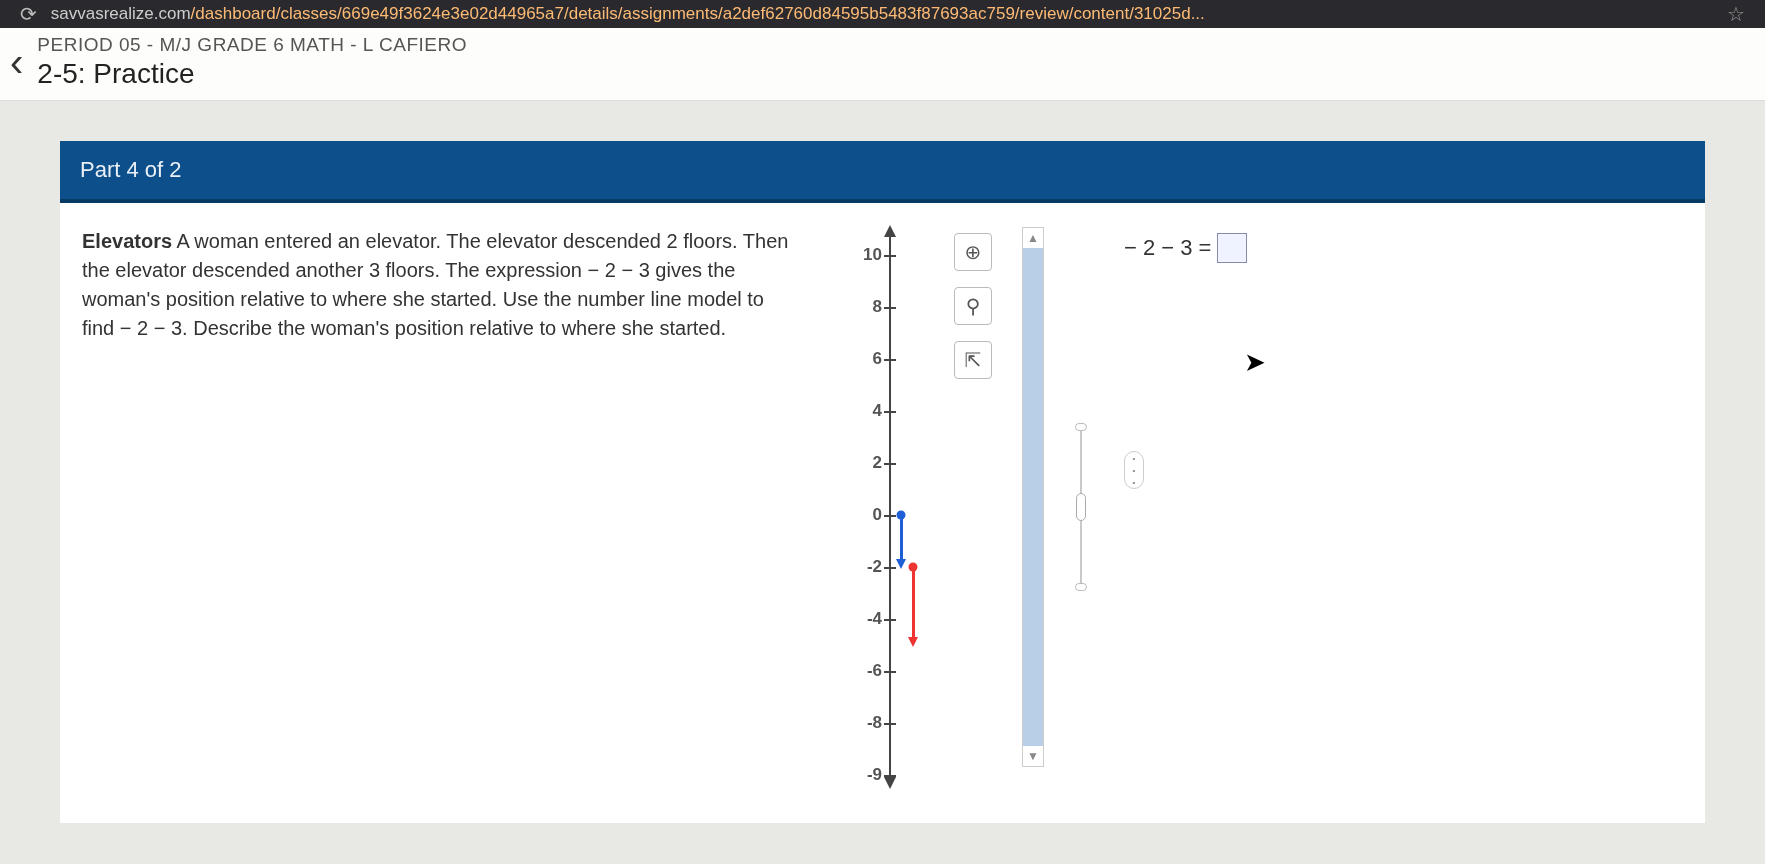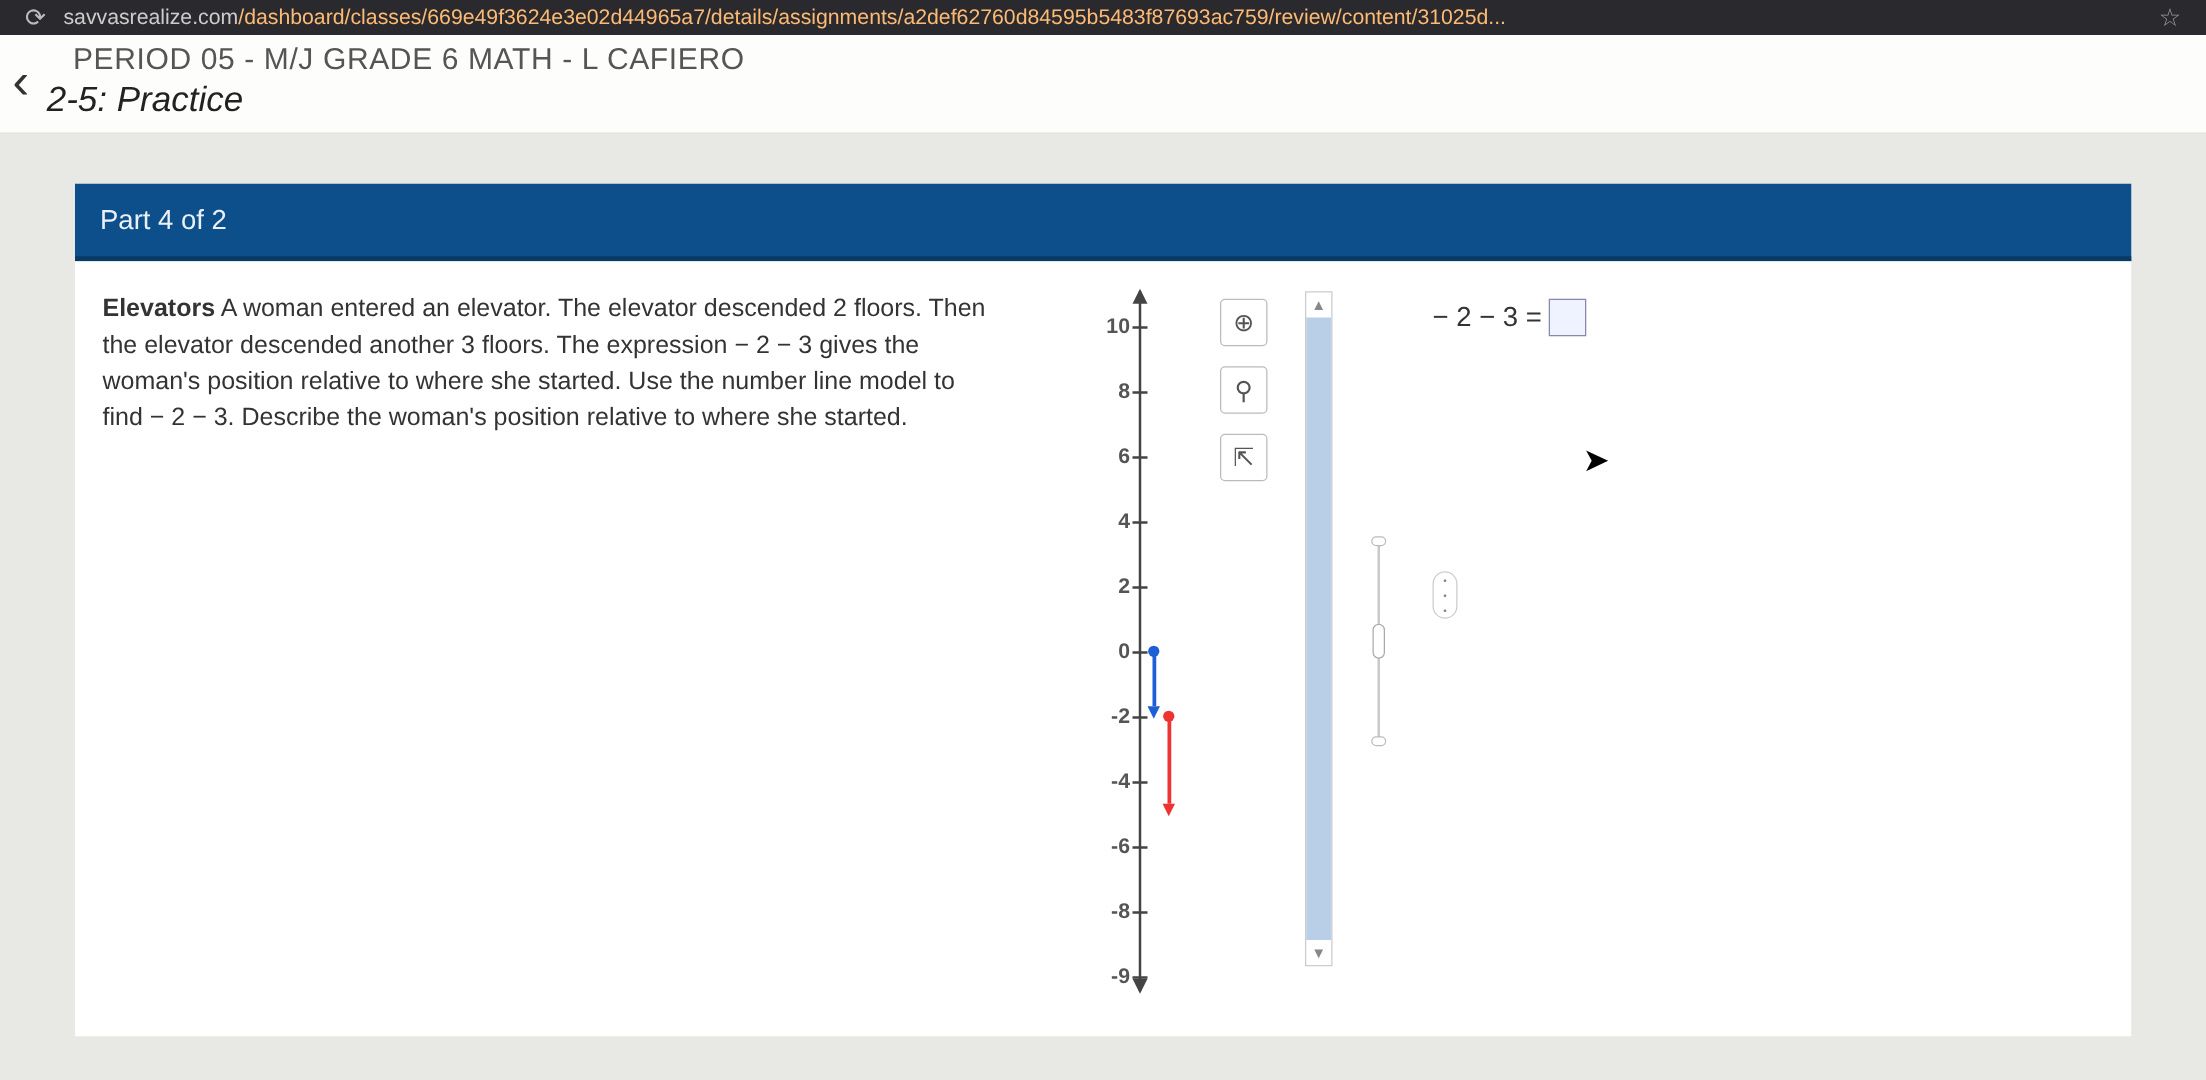--- a/index.html
+++ b/index.html
@@ -35,35 +35,35 @@
     border-bottom: 1px solid #ddd;
   }
   .back-chev {
     font-size: 40px;
     color: #333;
     padding: 0 6px 0 0;
     line-height: 1;
     align-self: center;
   }
   .hdr-text { flex:1; }
-  .class-name { font-size: 24px; color:#555; letter-spacing: .5px; margin-left: 21px; }
-  .assign-name { font-size: 28px; color:#222; margin-top:2px;font-style:italic;}
+  .class-name { font-size: 19px; color:#555; letter-spacing: .5px; }
+  .assign-name { font-size: 28px; color:#222; margin-top:2px;}
   .page-body { padding: 40px 60px 0 60px; }
   .part-banner {
     background: #0d4f8b;
     color: #e9f0f7;
     font-size: 22px;
     padding: 16px 20px;
     border-bottom: 4px solid #083a66;
   }
   .content {
     background: #fff;
     padding: 24px 22px;
     display: flex;
-    gap: 44px;
+    gap: 22px;
     height: 620px;
     position: relative;
   }
   .prompt {
     width: 710px;
     font-size: 20px;
     color: #333;
     line-height: 1.45;
   }
   .prompt b { font-weight: bold; }

